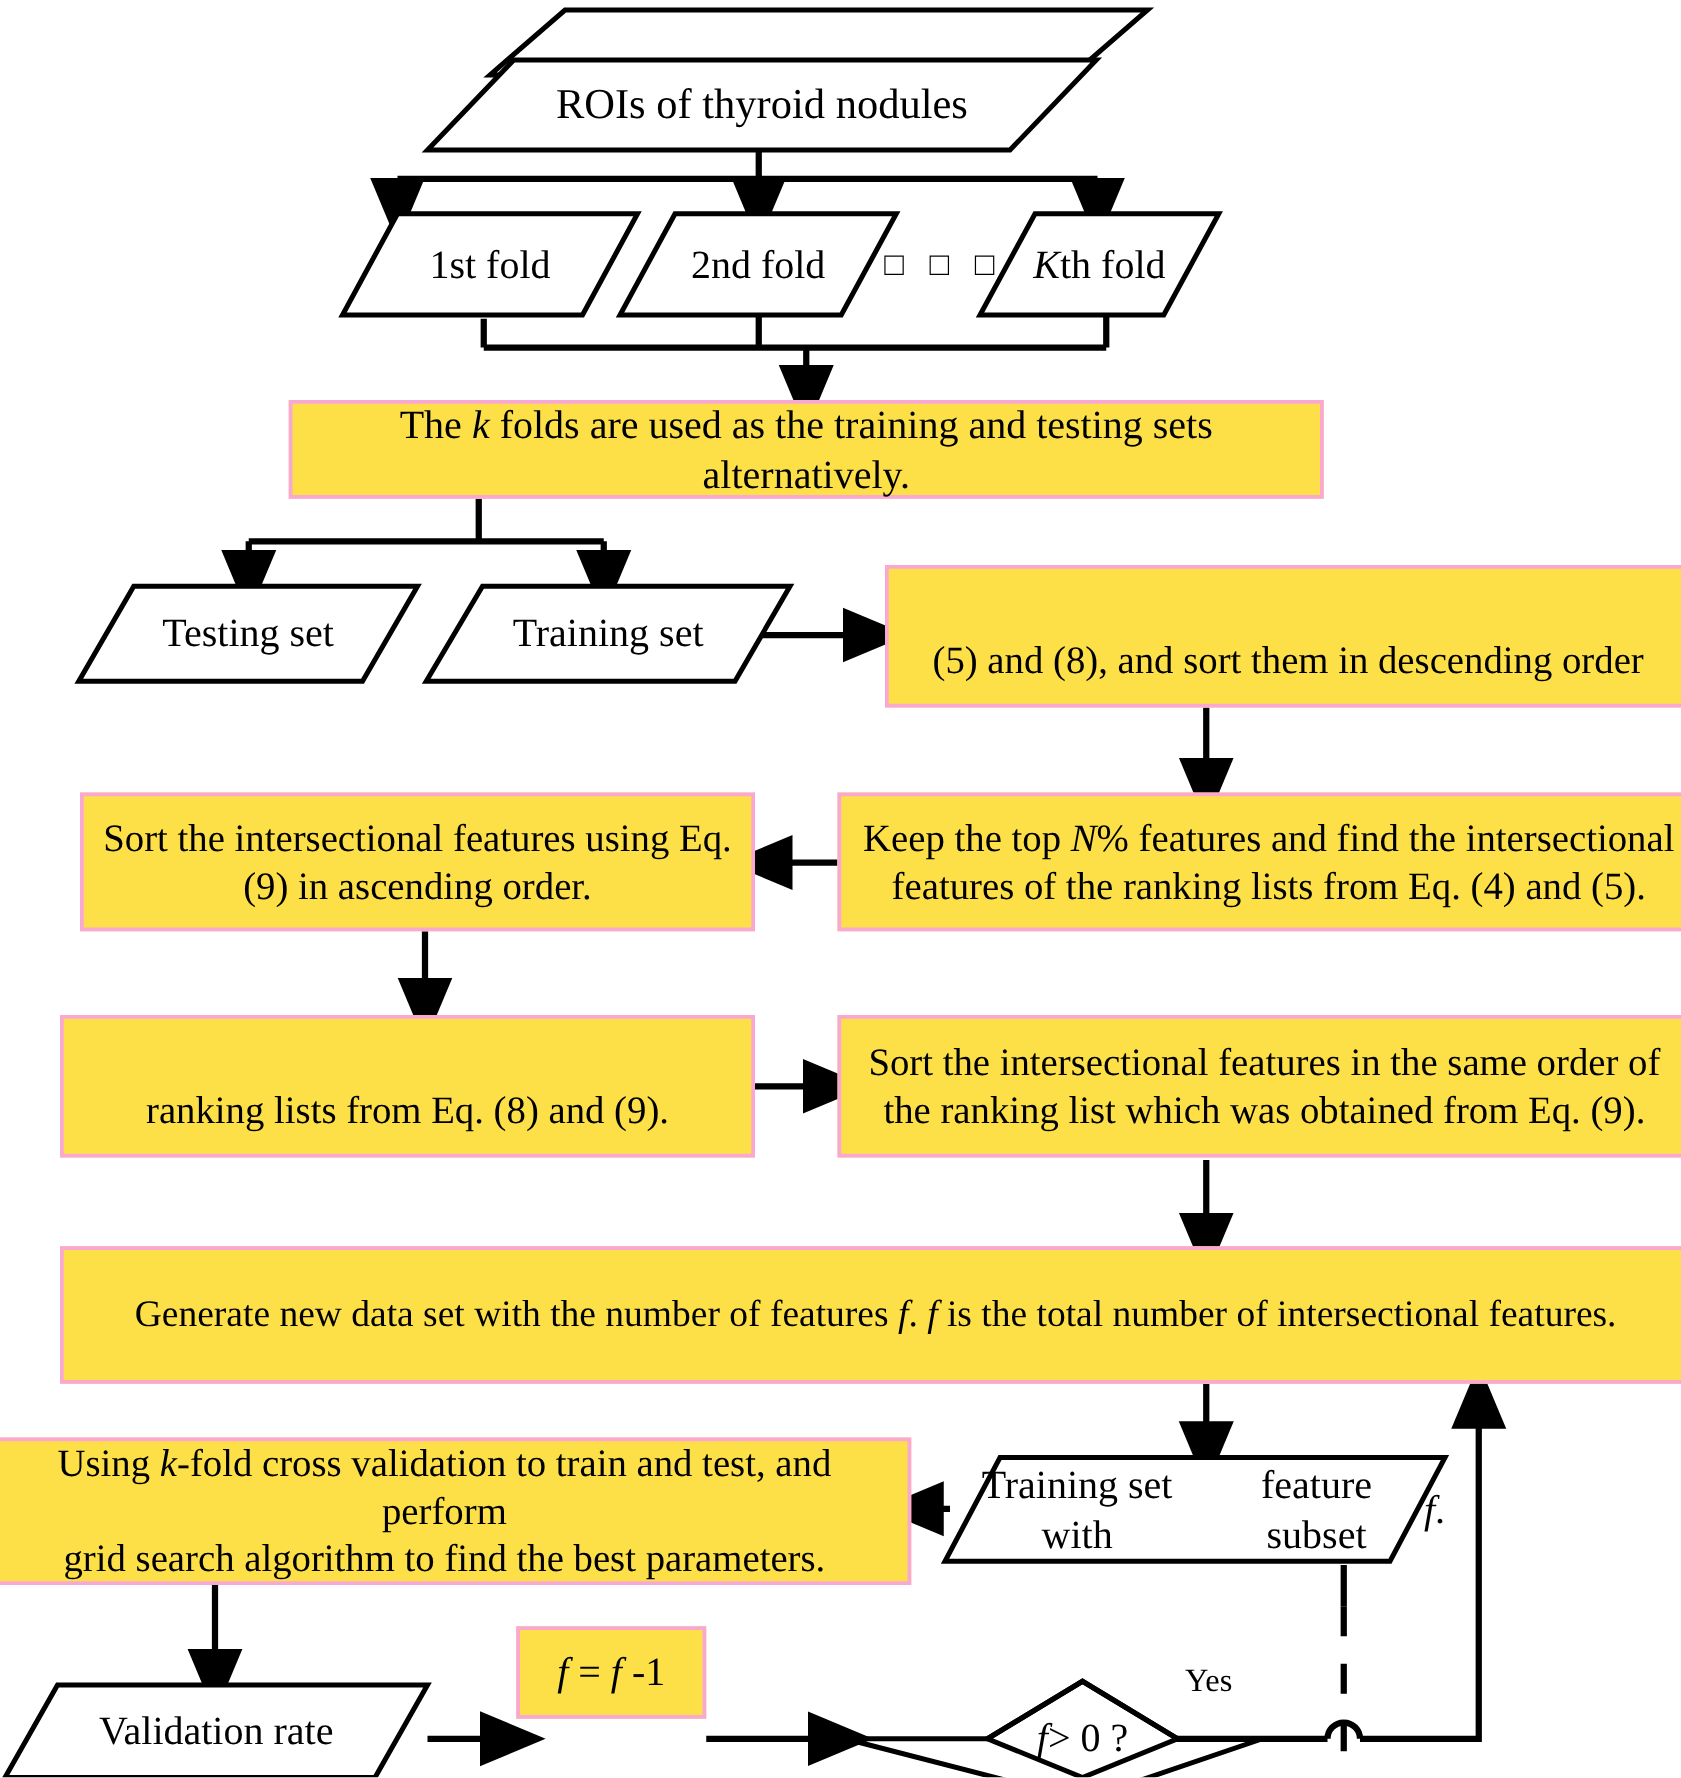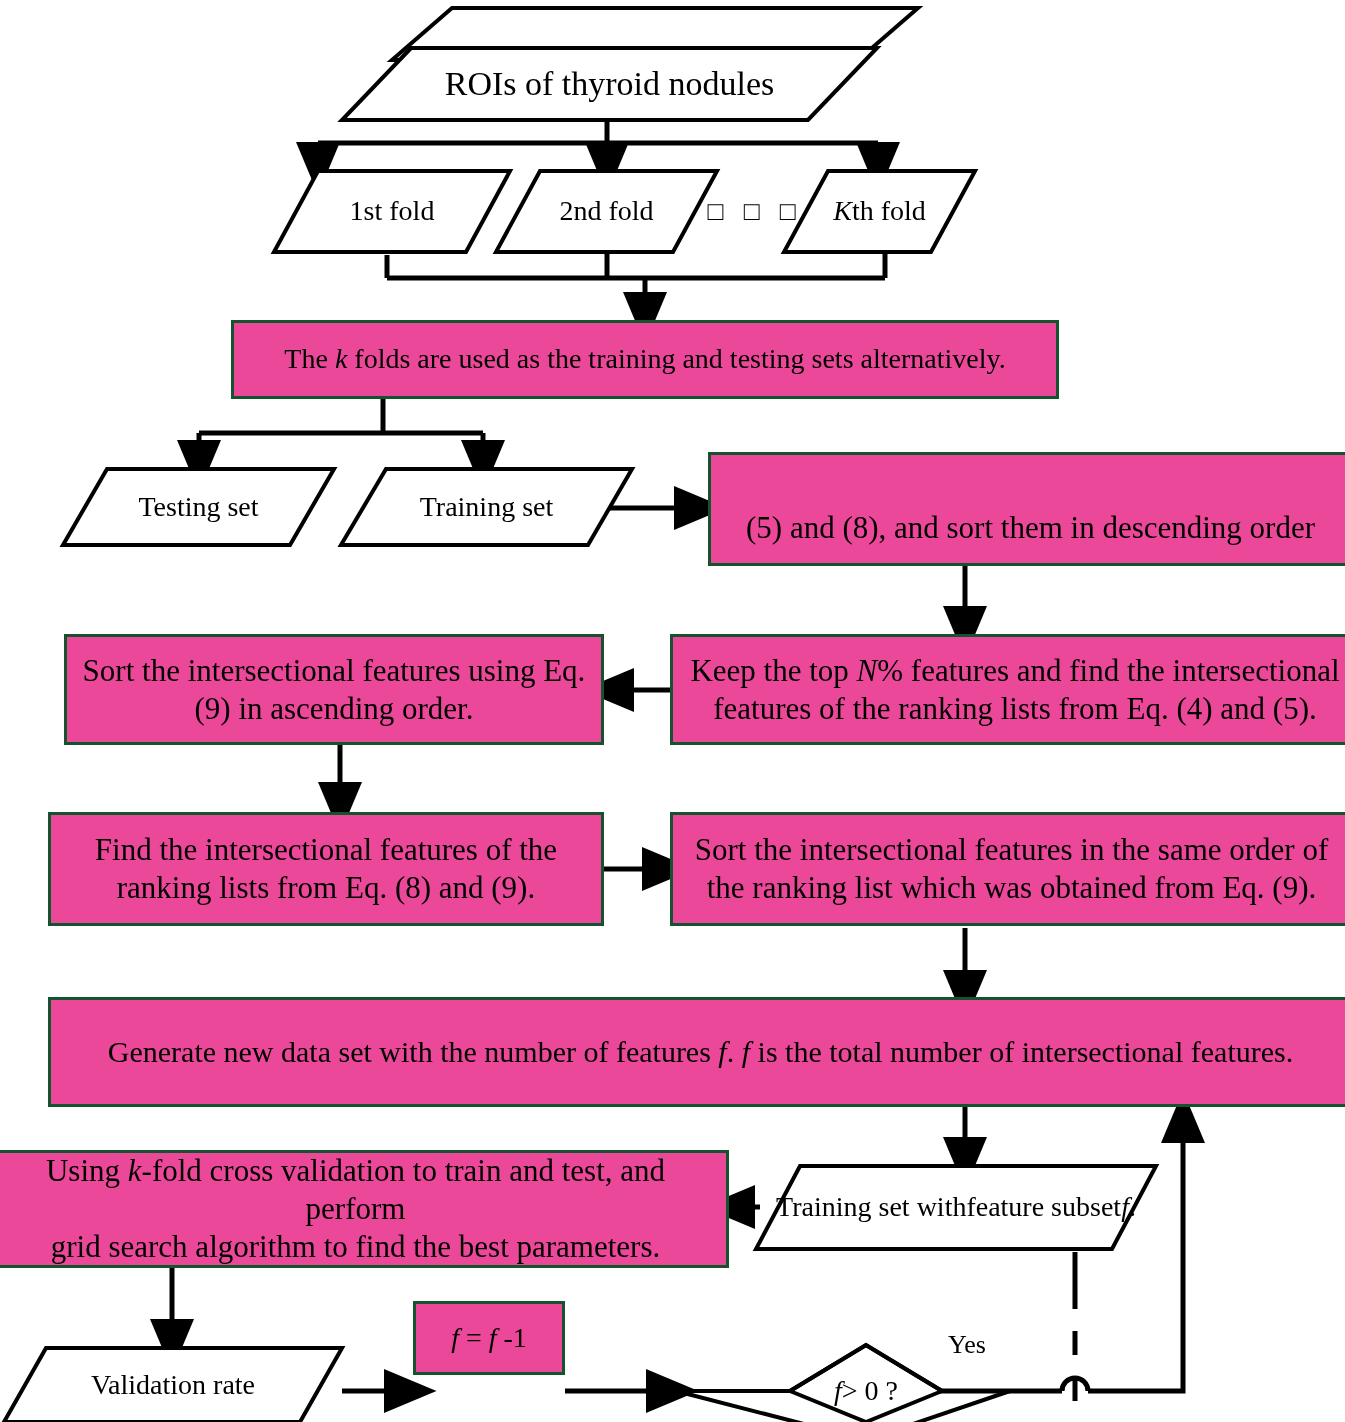--- a/index.html
+++ b/index.html
@@ -1,26 +1,26 @@
 <!DOCTYPE html>
 <html><head>
 <meta charset="utf-8">
 <style>
   html,body{margin:0;padding:0;background:#ffffff;}
   body{font-family:"Liberation Serif","DejaVu Serif",serif;color:#000;}
   #canvas{position:relative;width:1345px;height:1422px;overflow:hidden;background:#fff;padding-left:46px;}
   svg.layer{position:absolute;left:0;top:0;width:1345px;height:1422px;pointer-events:none;}
   .node{position:absolute;box-sizing:border-box;display:flex;align-items:center;justify-content:center;text-align:center;line-height:1.22;}
-  .rect{border:3px solid #14532d;background:#ec4899;}
+  .rect{border:3px solid #f9a8d4;background:#fde047;}
   .txt{display:block;width:100%;padding:0 10px;box-sizing:border-box;}
   .para-wrap{position:absolute;}
   .para-wrap .label{position:absolute;left:0;top:0;width:100%;height:100%;display:flex;align-items:center;justify-content:center;text-align:center;line-height:1.22;}
   .it{font-style:italic;}
   .f-34{font-size:34px;}
-  .f-32{font-size:28px;}
+  .f-32{font-size:32px;}
   .f-31{font-size:31px;}
   .f-30{font-size:30px;}
   .glyphbox{font-size:26px;letter-spacing:7px;}
   .yeslabel{position:absolute;font-size:26px;}
 </style>
 </head>
 <body>
 
 <div id="canvas">
 
@@ -160,21 +160,21 @@
 
   <div class="node rect" style="left:64px;top:634px;width:540px;height:111px;">
     <span class="txt f-31">
       <span>Sort the intersectional features using Eq.</span><br>
       <span>(9) in ascending order.</span>
     </span>
   </div>
 
   <div class="node rect" style="left:48px;top:812px;width:556px;height:114px;">
     <span class="txt f-31">
-      <span>Find the intersectional features of the</span><br>
+      <br>
       <span>ranking lists from Eq. (8) and (9).</span>
     </span>
   </div>
 
   <div class="node rect" style="left:670px;top:812px;width:683px;height:114px;">
     <span class="txt f-31">
       <span>Sort the intersectional features in the same order of</span><br>
       <span>the ranking list which was obtained from Eq. (9).</span>
     </span>
   </div>

